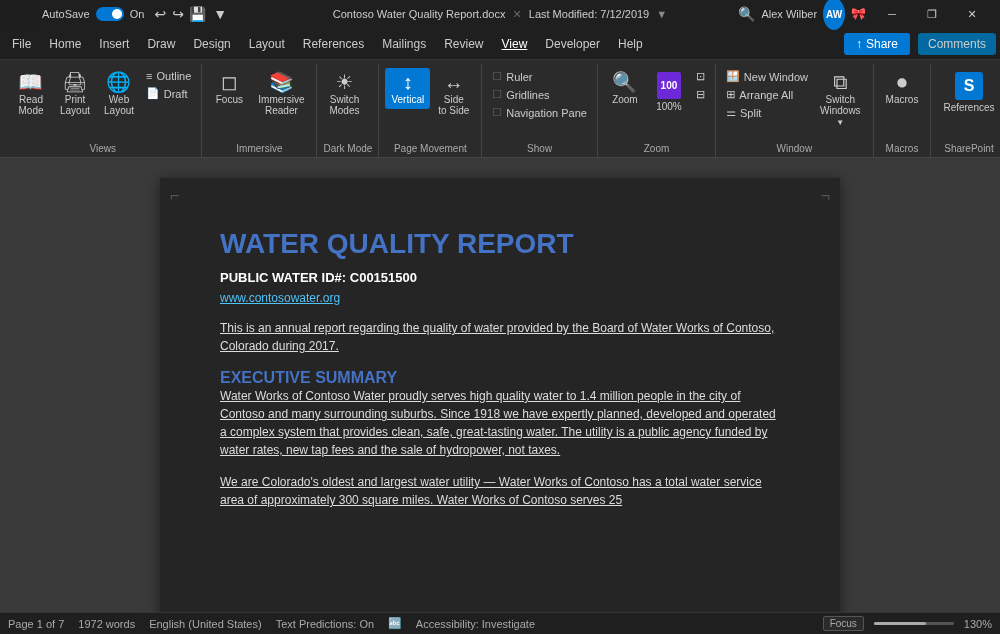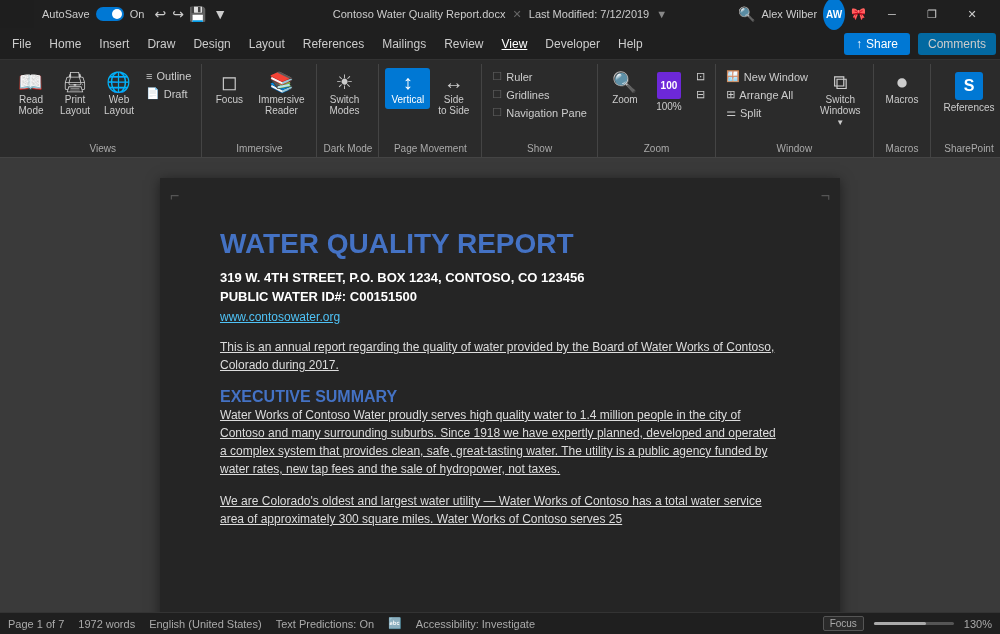--- a/index.html
+++ b/index.html
@@ -361,21 +361,20 @@
   </div>
 </div>
 
 <div class="doc-area">
   <div class="doc-page" style="position:relative;">
 
     <div style="position:absolute; top:10px; left:10px; color:#555; font-size:16px; line-height:1;">⌐</div>
     <div style="position:absolute; top:10px; right:10px; color:#555; font-size:16px; line-height:1;">¬</div>
 
     <div class="doc-title">WATER QUALITY REPORT</div>
-    <div class="doc-address">319 W. 4TH STREET, P.O. BOX 1234, CONTOSO, CO 123456</div>
     <div class="doc-pubid">PUBLIC WATER ID#: C00151500</div>
     <a class="doc-link">www.contosowater.org</a>
 
     <div class="doc-body">This is an annual report regarding the quality of water provided by the Board of Water Works of Contoso, Colorado during 2017.</div>
 
     <div class="doc-section-title">EXECUTIVE SUMMARY</div>
 
     <div class="doc-body">
       <span>Water Works of Contoso Water proudly serves high quality water to 1.4 million people in the city of Contoso and many surrounding suburbs. Since 1918 we have expertly planned,</span>
       <span class="doc-underline">developed</span>

